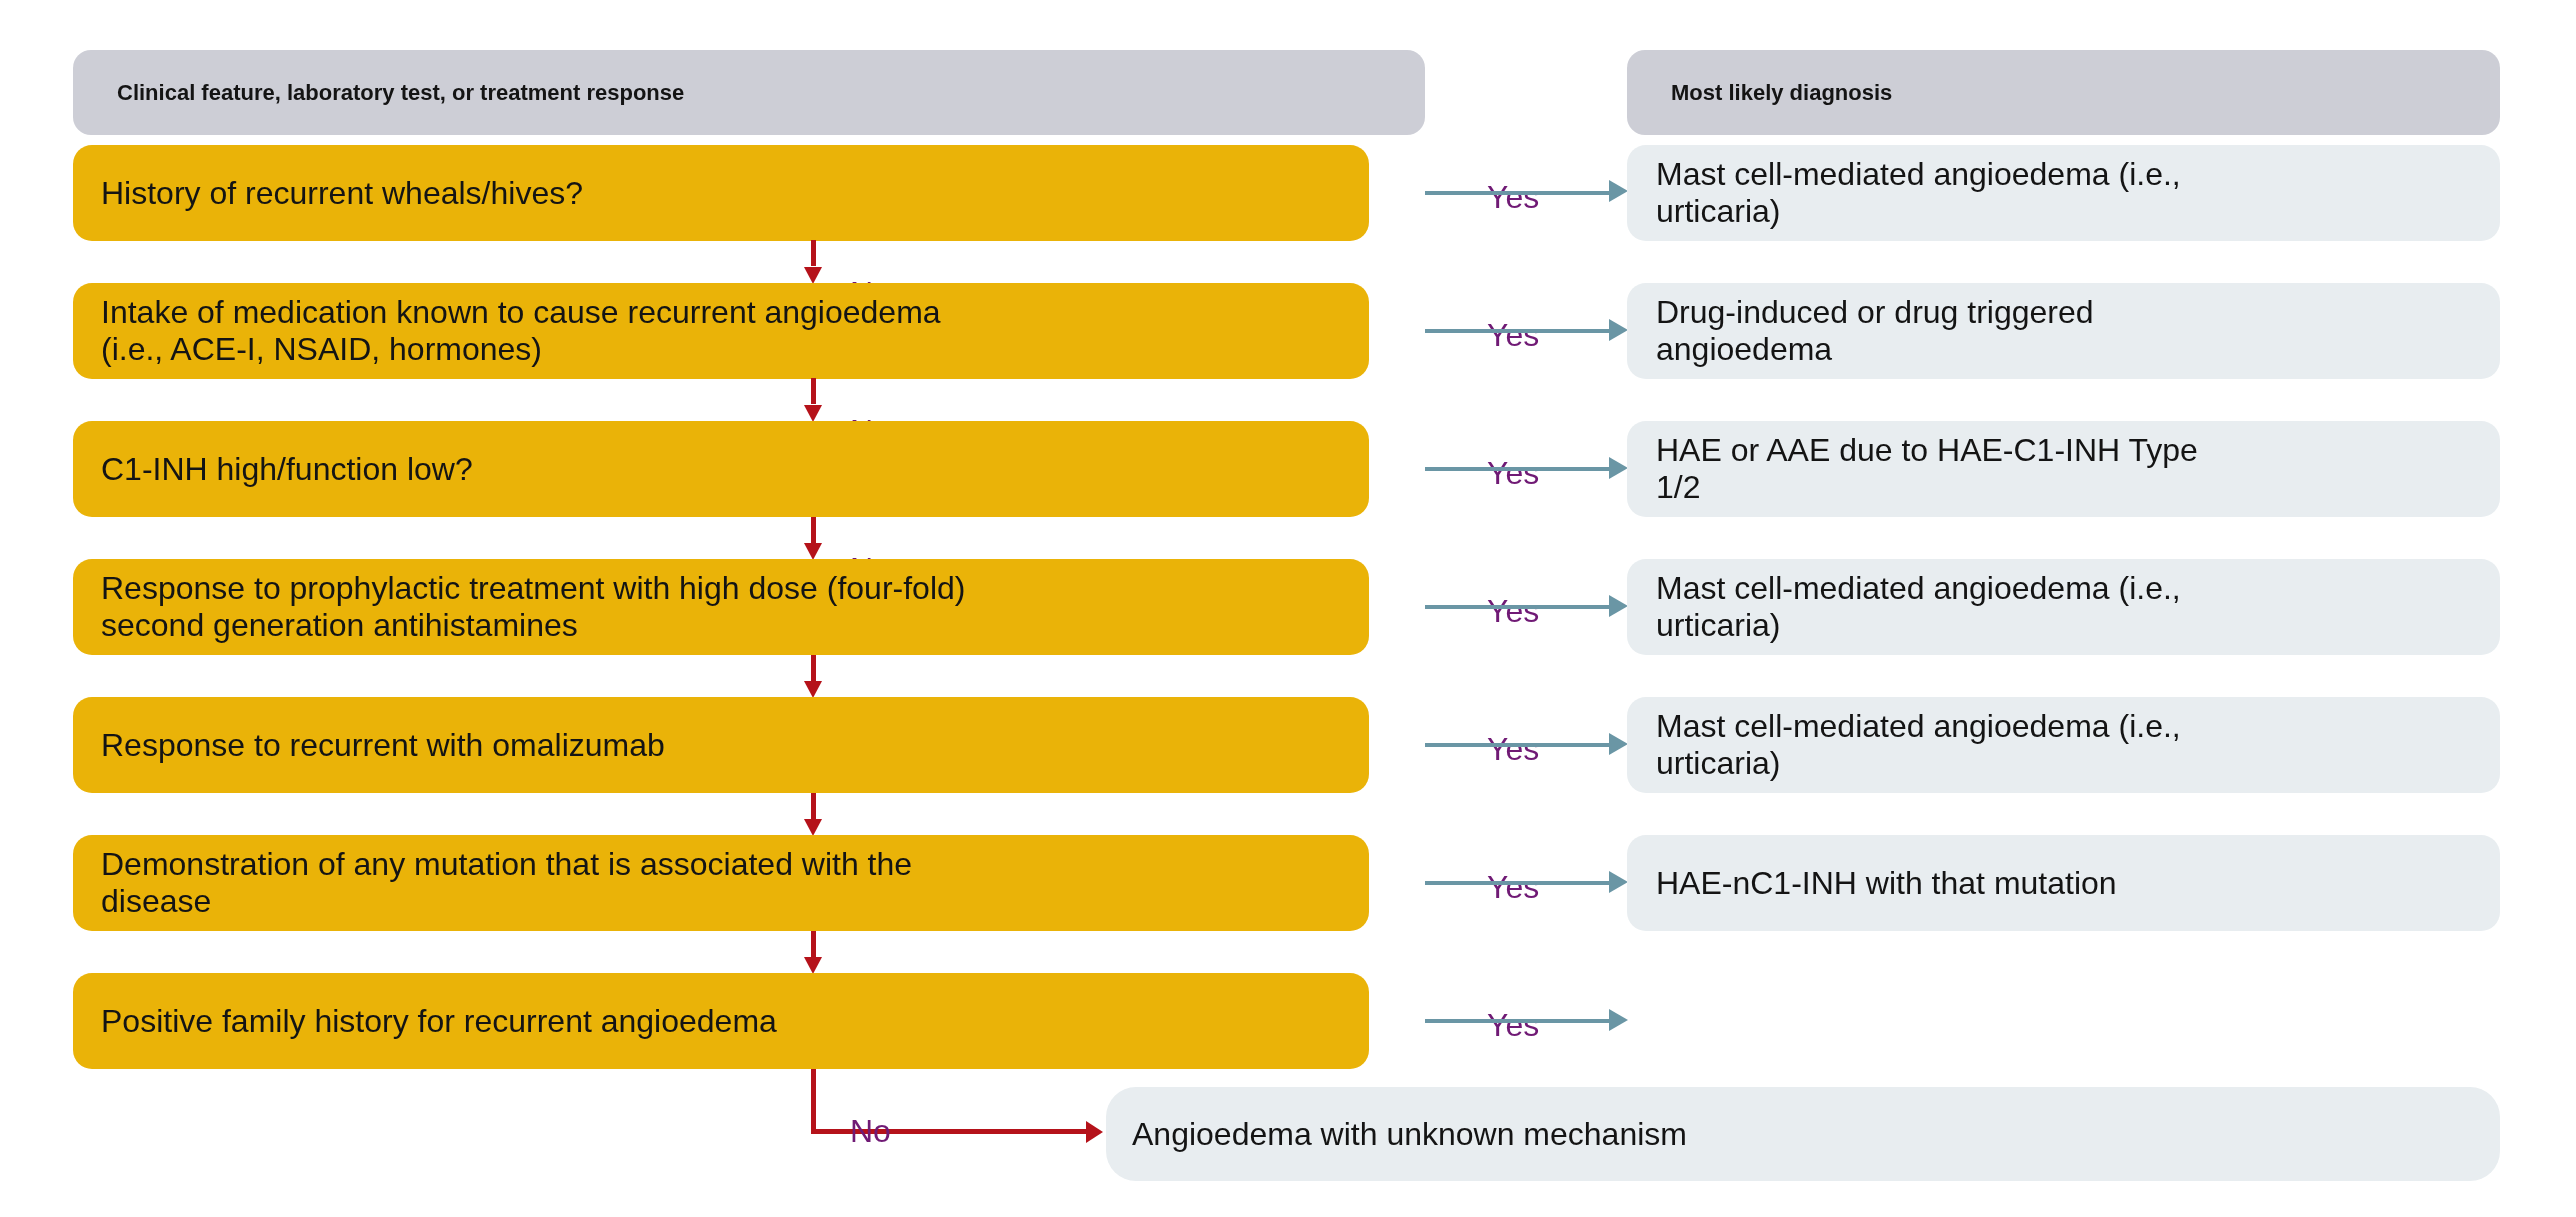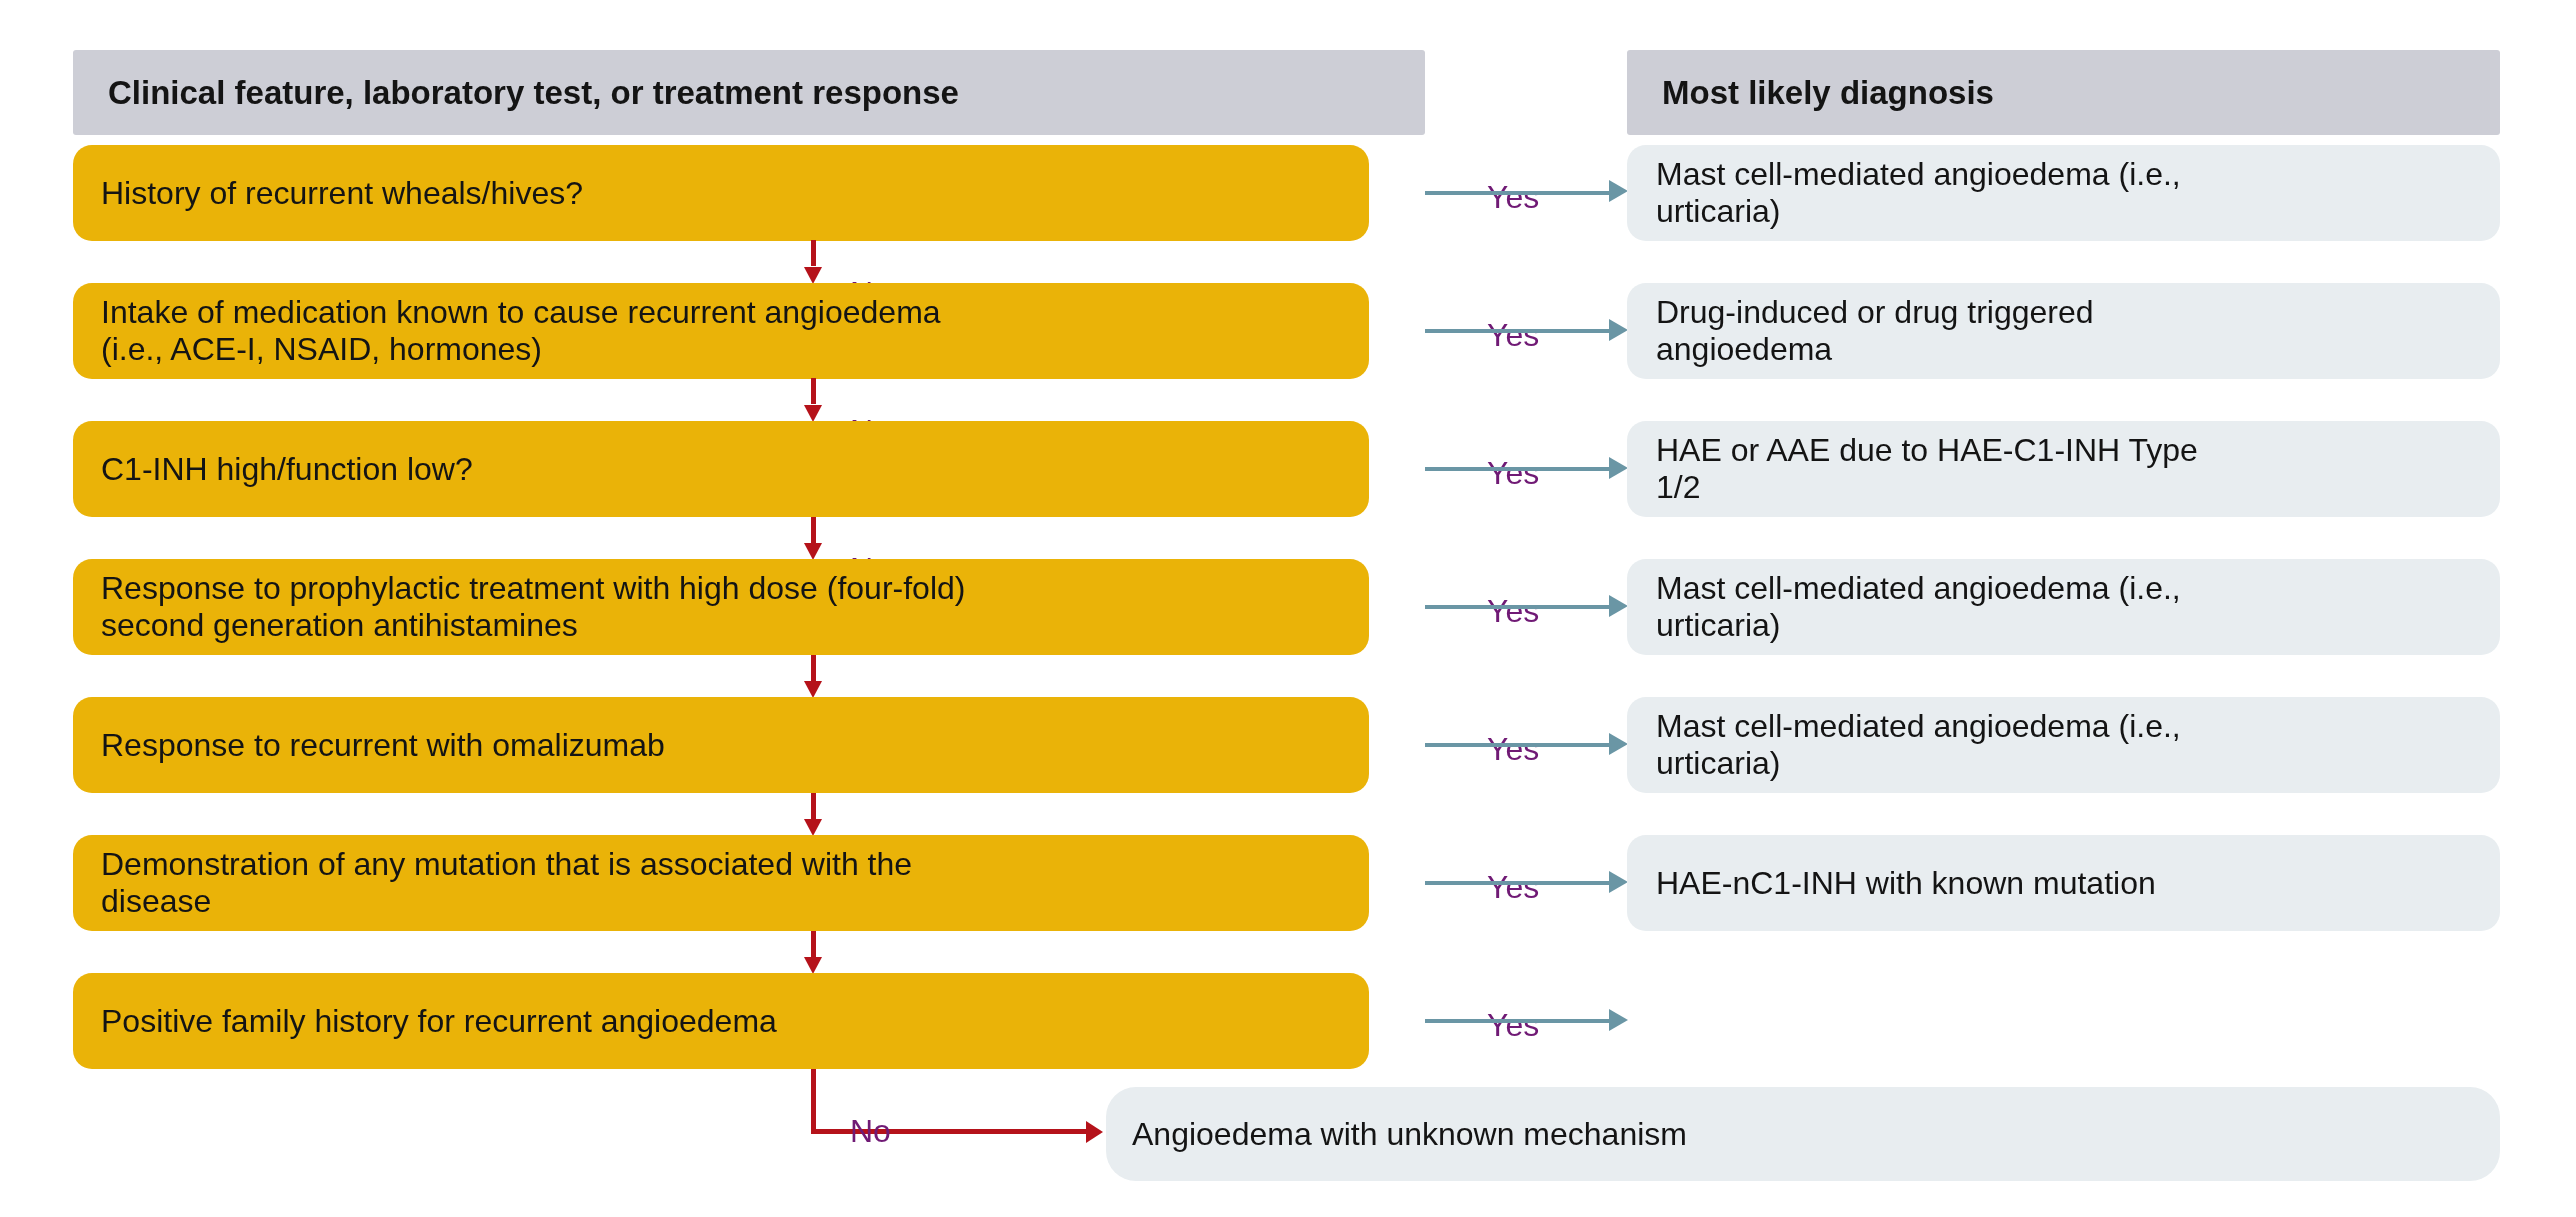--- a/index.html
+++ b/index.html
@@ -18,23 +18,23 @@
     font-size:32px;line-height:37px;
     white-space:pre-line;
     padding-left:28px;padding-right:22px;
     box-sizing:border-box;
   }
   .feature{left:73px;width:1296px;height:96px;background:#eab308;}
   .diagnosis{left:1627px;width:873px;height:96px;background:#e8edf0;padding-left:29px;}
   .header{
     position:absolute;top:50px;height:85px;
     display:flex;align-items:center;
-    border-radius:3px;background:#cdced6;
-    font-size:33px;font-weight:700;
-    padding-left:35px;box-sizing:border-box;
+    border-radius:18px;background:#cdced6;
+    font-size:22px;font-weight:700;
+    padding-left:44px;box-sizing:border-box;
   }
   .header.left{left:73px;width:1352px;}
   .header.right{left:1627px;width:873px;}
   .yes-label,.no-label{
     position:absolute;font-size:32px;line-height:38px;color:#701a75;margin-top:31px;
   }
   .yes-line{position:absolute;left:1425px;width:184px;height:3.7px;background:#6a96a5;}
   .yes-head{
     position:absolute;left:1609px;width:0;height:0;
     border-left:19px solid #6a96a5;
@@ -121,21 +121,21 @@
 urticaria)</div>
   <div class="no-line" style="top:793px;height:26px"></div>
   <div class="no-head" style="top:819px"></div>
   <div class="no-label" style="left:850px;top:796px">No</div>
 
   <div class="box feature" style="top:835px">Demonstration of any mutation that is associated with the
 disease</div>
   <div class="yes-label" style="left:1487px;top:837px">Yes</div>
   <div class="yes-line" style="top:881px"></div>
   <div class="yes-head" style="top:871px"></div>
-  <div class="box diagnosis" style="top:835px">HAE-nC1-INH with known mutation</div>
+  <div class="box diagnosis" style="top:835px">HAE-nC1-INH with that mutation</div>
   <div class="no-line" style="top:931px;height:26px"></div>
   <div class="no-head" style="top:957px"></div>
   <div class="no-label" style="left:850px;top:934px">No</div>
 
   <div class="box feature" style="top:973px">Positive family history for recurrent angioedema</div>
   <div class="yes-label" style="left:1487px;top:975px">Yes</div>
   <div class="yes-line" style="top:1019px"></div>
   <div class="yes-head" style="top:1009px"></div>
 
   <div class="elbow-v"></div>

